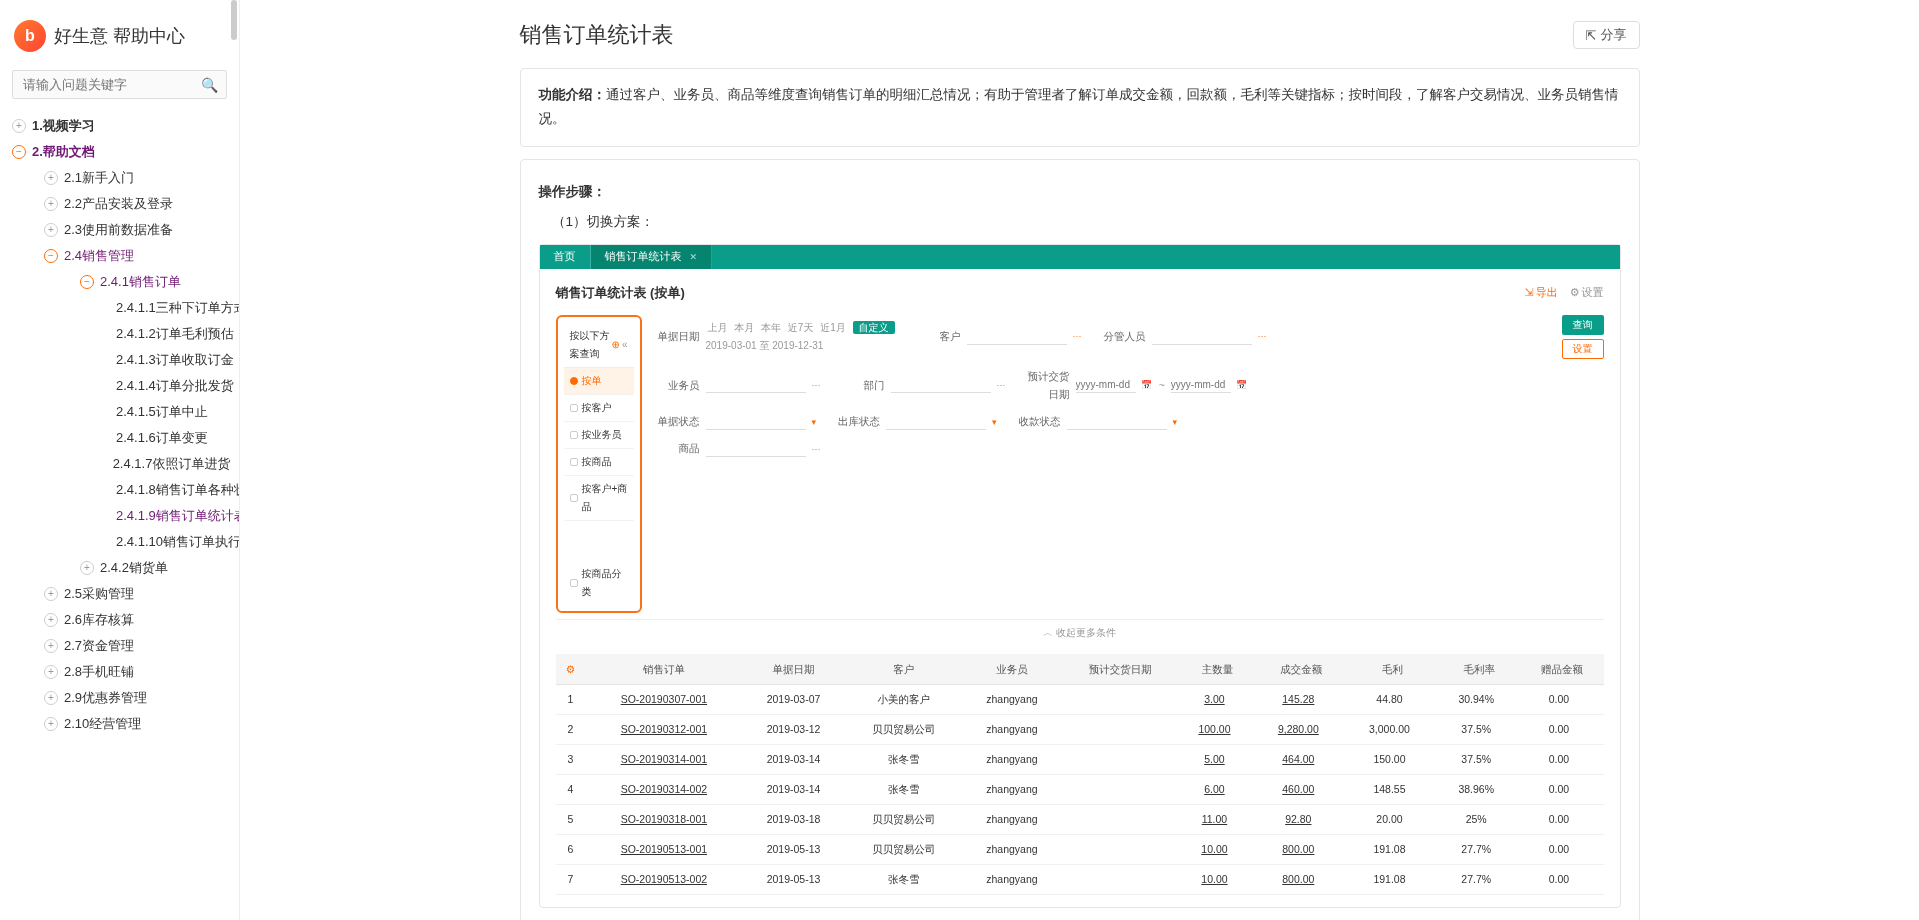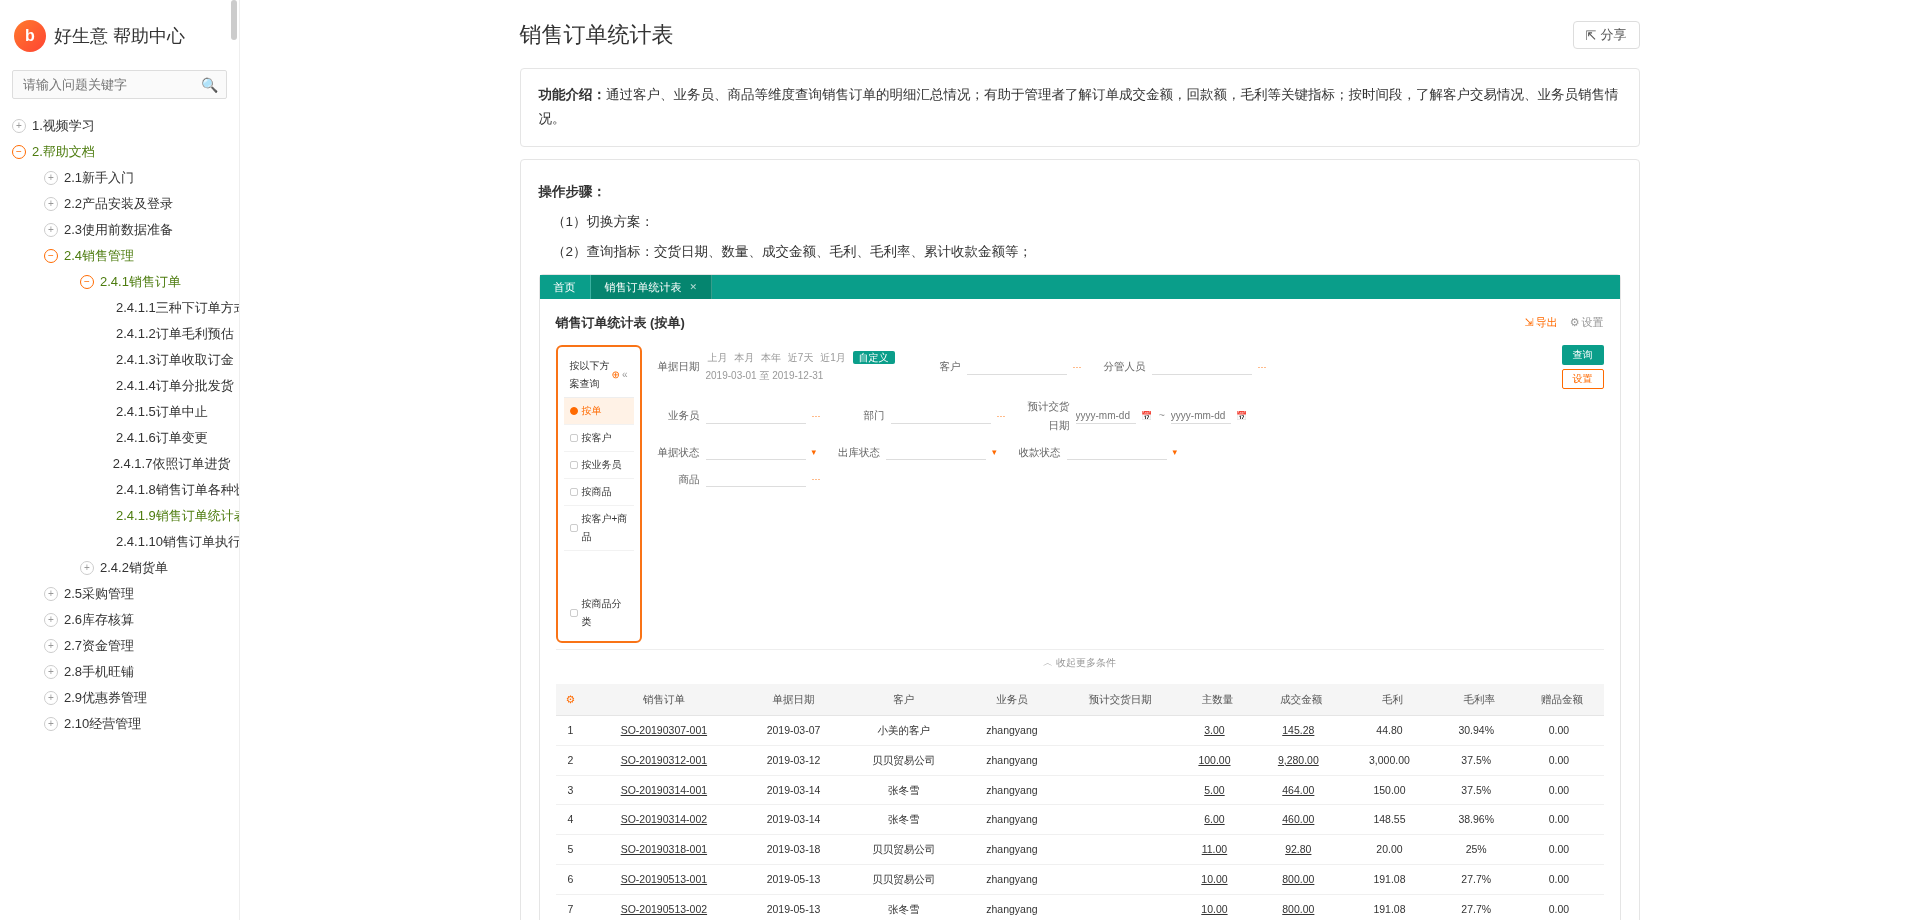--- a/index.html
+++ b/index.html
@@ -13,22 +13,22 @@
   .search { position:relative; margin: 4px 4px 14px; }
   .search input { width:100%; padding:6px 28px 6px 10px; border:1px solid #ddd; border-radius:2px; font-size:13px; background:#fafafa; }
   .search .icon { position:absolute; right:8px; top:50%; transform:translateY(-50%); color:#888; }
   .tree { list-style:none; }
   .tree li { line-height: 26px; }
   .tree .row { display:flex; align-items:center; gap:6px; padding:0 4px; cursor:pointer; white-space:nowrap; font-size:13px; }
   .tree .toggle { width:14px; height:14px; border-radius:50%; display:inline-flex; align-items:center; justify-content:center; font-size:10px; color:#999; border:1px solid #ccc; flex-shrink:0; }
   .tree .toggle.minus { color:#ff6a00; border-color:#ff6a00; }
   .tree .child { padding-left: 20px; }
   .tree .leaf { padding-left: 20px; }
-  .tree .orange { color:#4d7c0f; }
-  .tree .bold { font-weight:400; }
+  .tree .orange { color:#701a75; }
+  .tree .bold { font-weight:700; }
   
   .main { flex:1; overflow-y:auto; background:#fff; }
   .main-inner { max-width: 1140px; margin: 0 auto; padding: 20px 10px 40px; }
   .page-head { display:flex; justify-content:space-between; align-items:center; margin-bottom: 18px; }
   .page-title { font-size: 22px; font-weight:500; color:#333; }
   .share-btn { border:1px solid #ddd; border-radius:4px; padding:4px 12px; font-size:13px; color:#555; background:#fff; cursor:pointer; display:flex; align-items:center; gap:4px; }
   
   .card { border:1px solid #e5e5e5; border-radius:4px; padding: 14px 18px; margin-bottom: 12px; line-height: 1.8; font-size:13.5px; color:#333; }
   .card .label { font-weight:700; }
   .card p { margin: 6px 0; }
@@ -248,21 +248,20 @@
       </div>
 
       <div class="card">
         <span class="label">功能介绍：</span><span>通过客户、业务员、商品等维度查询销售订单的明细汇总情况；有助于管理者了解订单成交金额，回款额，毛利等关键指标；按时间段，了解客户交易情况、业务员销售情况。</span>
       </div>
 
 
       <div class="card">
         <p class="label">操作步骤：</p>
         <p style="text-indent:1em;">（1）切换方案：</p>
-        <p style="text-indent:1em;">（2）查询指标：交货日期、数量、成交金额、毛利、毛利率、累计收款金额等；</p>
 
         <div class="screenshot">
           <div class="ss-tabs">
             <div class="ss-tab">首页</div>
             <div class="ss-tab active">
               <span>销售订单统计表</span>
               <span class="x">✕</span>
             </div>
           </div>
           <div class="ss-body">

